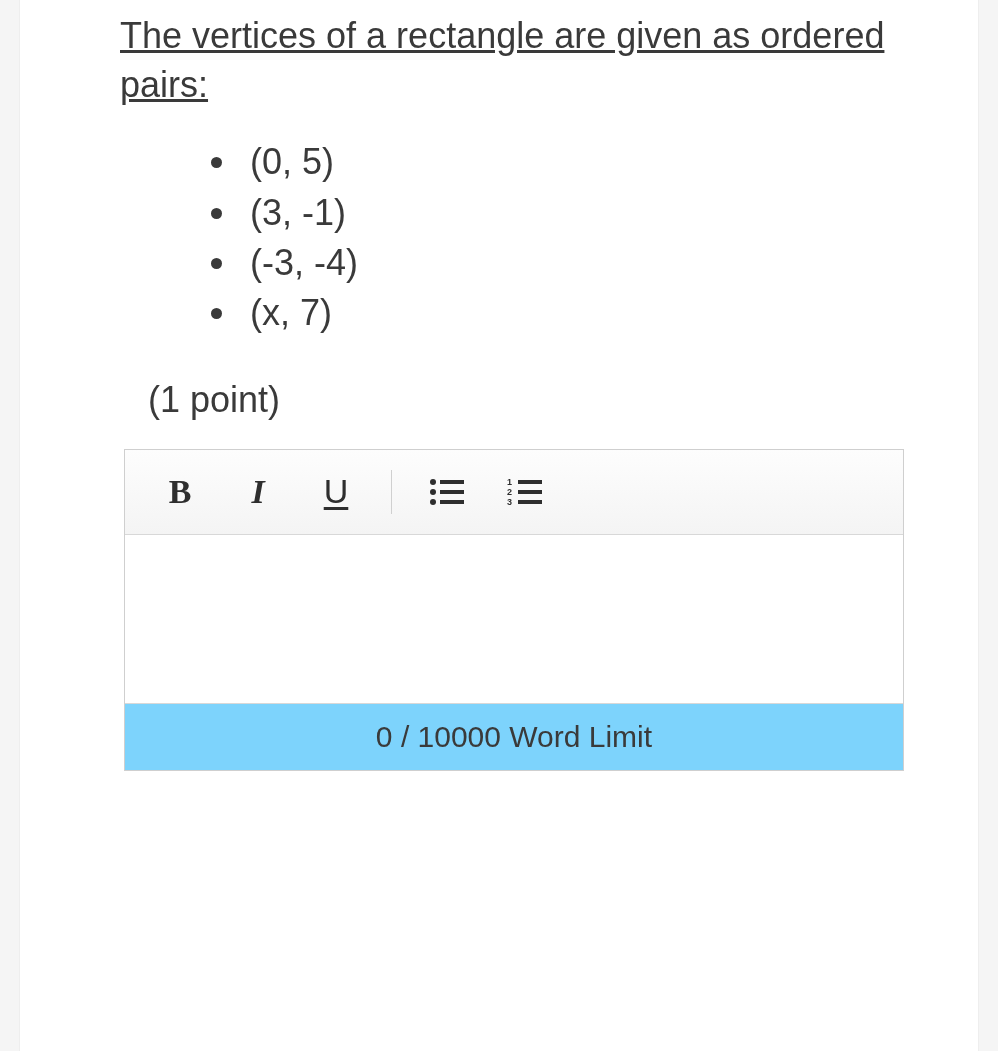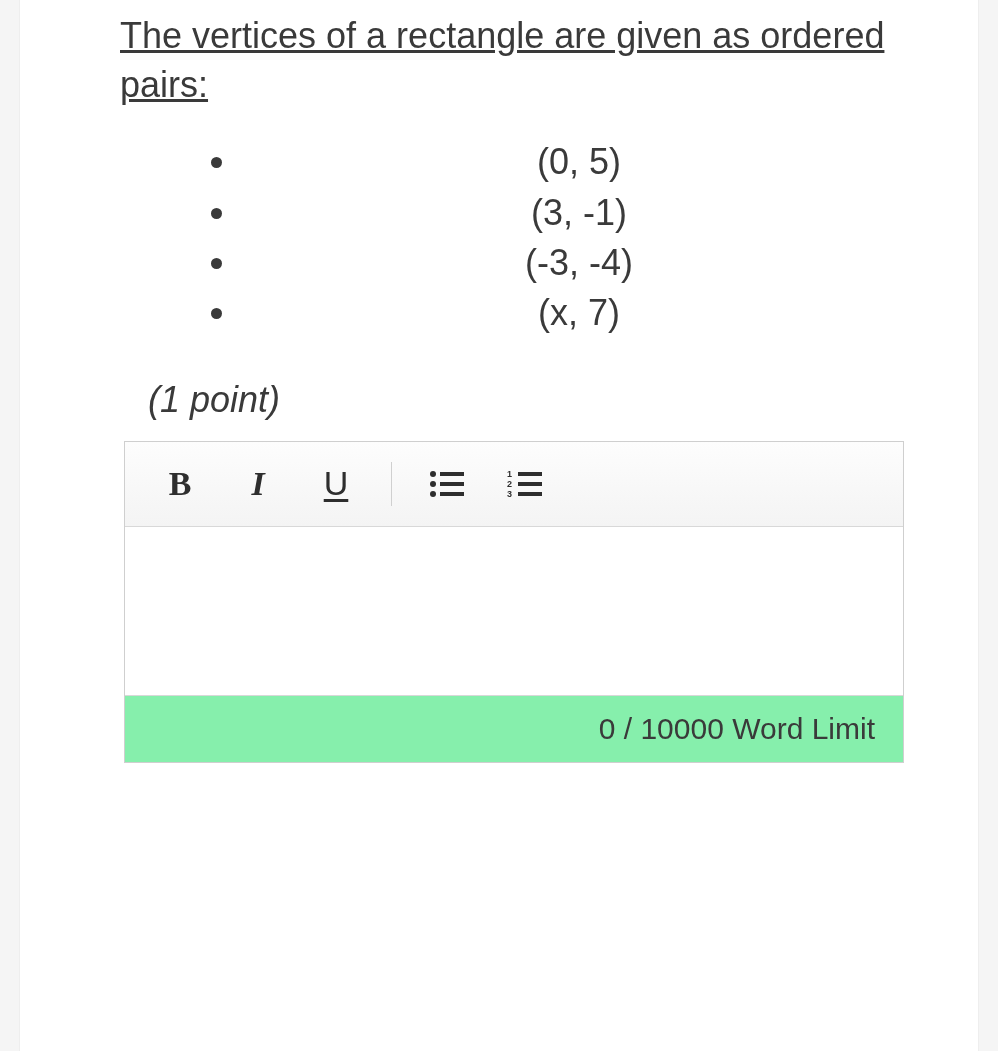--- a/index.html
+++ b/index.html
@@ -37,27 +37,25 @@
     ul.points-list {
       list-style: disc;
       margin-left: 120px;
       margin-bottom: 40px;
     }
     ul.points-list li {
       font-size: 36px;
       line-height: 1.4;
       color: #3a3a3a;
       padding-left: 10px;
-      text-align: center;
     }
     .points-meta {
       font-size: 36px;
-      font-style: italic;
       color: #3a3a3a;
-      margin: 34px 0 20px 28px;
+      margin: 34px 0 28px 28px;
     }
 
     .editor-wrap {
       border: 1px solid #cfcfcf;
       margin: 10px 4px 0 4px;
       background: #fff;
     }
     .toolbar {
       display: flex;
       align-items: center;
@@ -95,22 +93,22 @@
     .list-icon svg { display: block; }
     .editor-area {
       min-height: 168px;
       padding: 16px 18px;
       font-size: 30px;
       color: #333;
       outline: none;
     }
     .editor-footer {
       border-top: 1px solid #d8d8d8;
-      background: #86efac;
-      text-align: right;
+      background: #7dd3fc;
+      text-align: center;
       padding: 16px 28px;
       font-size: 30px;
       color: #3a3a3a;
     }
   </style>
 </head>
 <body>
 
 <div class="card">
   <div class="content">

